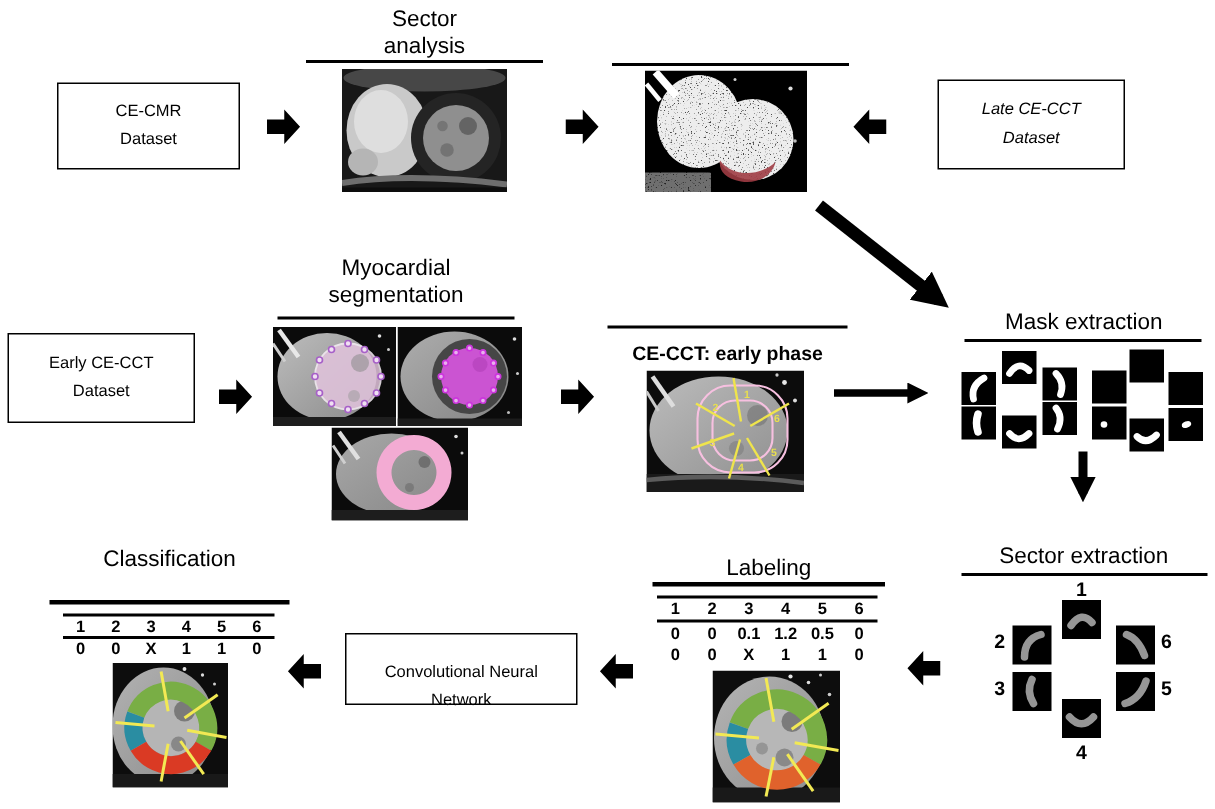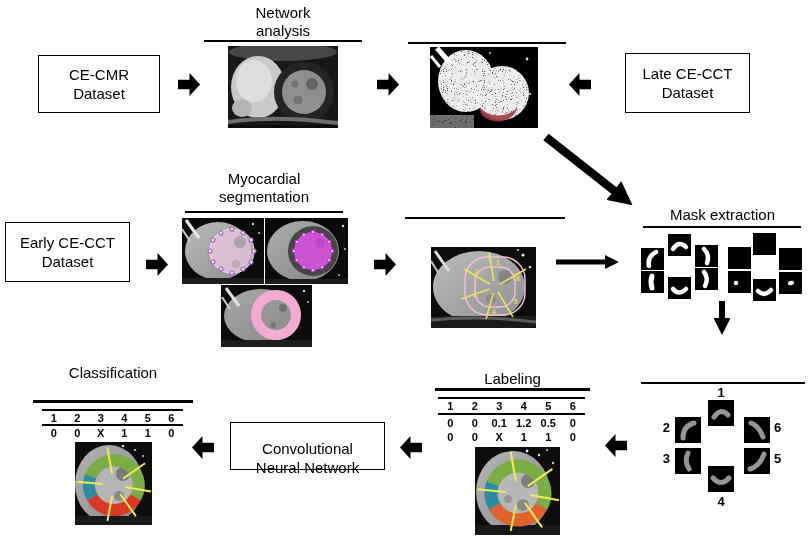--- a/index.html
+++ b/index.html
@@ -1,18 +1,18 @@
 <!DOCTYPE html>
 <html><head>
 <meta charset="utf-8">
 <style>
   html,body{margin:0;padding:0;background:#fff;}
   #canvas{position:relative;width:810px;height:539px;background:#ffffff;overflow:hidden;
           font-family:"Liberation Sans", sans-serif;color:#000;}
-  .box{position:absolute;background:#fff;border:1.6px solid #000;display:flex;align-items:center;justify-content:center;text-align:center;font-size:15px;line-height:19px;}
+  .box{position:absolute;background:#fff;border:1.6px solid #000;display:flex;align-items:center;justify-content:center;text-align:center;font-size:11px;line-height:19px;}
   .box .inner{margin:auto;}
   .title{position:absolute;text-align:center;font-size:15px;line-height:18px;}
   .rule{position:absolute;background:#000;height:2px;}
   .rule.thick{height:3px;}
   .barrow{position:absolute;width:23px;height:25px;}
   .barrow svg{display:block;width:100%;height:100%;}
   .barrow.left{transform:scaleX(-1);}
   .numrow{position:absolute;display:flex;font-size:11px;font-weight:bold;}
   .numrow span{flex:1;text-align:center;}
   .mask-sq{position:absolute;width:23px;height:22px;background:#000;}
@@ -33,21 +33,21 @@
   <div class="box" style="left:38px;top:55px;width:120px;height:56px;">
     <div class="inner" style="max-width:80px;">CE-CMR Dataset</div>
   </div>
 
   <div class="barrow" style="left:178px;top:72px;">
     <svg viewBox="0 0 24 26">
         <polygon points="0,8 12,8 12,1 23,13 12,25 12,18 0,18" fill="#000"></polygon>
       </svg>
   </div>
 
-  <div class="title" style="left:248px;top:4px;width:70px;">Network analysis</div>
+  <div class="title" style="left:248px;top:4px;width:70px;">Sector analysis</div>
   <div class="rule" style="left:204px;top:40px;width:158px;"></div>
 
   <div class="ct" style="left:228px;top:46px;width:110px;height:82px;">
     <svg viewBox="0 0 110 82">
       <rect width="110" height="82" fill="#181818"></rect>
       <ellipse cx="55" cy="6" rx="54" ry="9" fill="#707070" opacity="0.55"></ellipse>
       <ellipse cx="30" cy="41" rx="27" ry="31" fill="#c9c9c9"></ellipse>
       <ellipse cx="26" cy="35" rx="18" ry="21" fill="#e3e3e3" opacity="0.8"></ellipse>
       <ellipse cx="14" cy="62" rx="10" ry="9" fill="#b5b5b5"></ellipse>
       <circle cx="76" cy="46" r="30" fill="#242424"></circle>
@@ -96,21 +96,21 @@
     </svg>
   </div>
 
   <div class="barrow left" style="left:568px;top:72px;">
     <svg viewBox="0 0 24 26">
         <polygon points="0,8 12,8 12,1 23,13 12,25 12,18 0,18" fill="#000"></polygon>
       </svg>
   </div>
 
   <div class="box" style="left:625px;top:53px;width:123px;height:58px;">
-    <div class="inner" style="max-width:95px;">Late CE-CCT Dataset</div>
+    <div class="inner" style="max-width:95px;font-style:italic;">Late CE-CCT Dataset</div>
   </div>
 
   <div class="box" style="left:5px;top:222px;width:123px;height:58px;">
     <div class="inner" style="max-width:100px;">Early CE-CCT Dataset</div>
   </div>
 
   <div class="barrow" style="left:146px;top:252px;">
     <svg viewBox="0 0 24 26">
         <polygon points="0,8 12,8 12,1 23,13 12,25 12,18 0,18" fill="#000"></polygon>
       </svg>
@@ -209,20 +209,21 @@
     </svg>
   </div>
 
   <div class="barrow" style="left:374px;top:252px;">
     <svg viewBox="0 0 24 26">
         <polygon points="0,8 12,8 12,1 23,13 12,25 12,18 0,18" fill="#000"></polygon>
       </svg>
   </div>
 
   <div class="rule" style="left:405px;top:217px;width:160px;"></div>
+  <div class="subtitle" style="left:405px;top:228px;width:160px;">CE-CCT: early phase</div>
 
   <div class="ct" style="left:431px;top:247px;width:105px;height:81px;">
     <svg viewBox="0 0 105 81">
       <defs>
         <linearGradient id="gaha" x1="0" y1="0" x2="1" y2="1">
           <stop offset="0" stop-color="#bcbcbc"></stop>
             <stop offset="1" stop-color="#8e8e8e"></stop>
         </linearGradient>
       </defs>
       <rect width="105" height="81" fill="#0c0c0c"></rect>
@@ -311,20 +312,21 @@
     <svg viewBox="0 0 23 22">
         <ellipse cx="12" cy="11" rx="3.2" ry="2.1" fill="#fff" transform="rotate(-20 12 11)"></ellipse>
       </svg>
   </div>
   <div class="mask-sq" style="left:753px;top:279px;">
     <svg viewBox="0 0 23 22">
         <path d="M5,12 Q11,18 18,11" stroke="#fff" stroke-width="4.5" fill="none" stroke-linecap="round"></path>
       </svg>
   </div>
 
+  <div class="title" style="left:640px;top:362px;width:165px;">Sector extraction</div>
   <div class="rule" style="left:641px;top:382px;width:164px;"></div>
 
   <div class="sq-label" style="left:706px;top:385px;width:30px;text-align:center;">1</div>
   <div class="sector-sq" style="left:708px;top:400px;">
     <svg viewBox="0 0 26 26">
         <path d="M6,17 Q13,7 20,15" stroke="#969696" stroke-width="5" fill="none" stroke-linecap="round"></path>
       </svg>
   </div>
   <div class="sq-label" style="left:650px;top:420px;width:20px;text-align:right;">2</div>
   <div class="sector-sq" style="left:675px;top:417px;">

